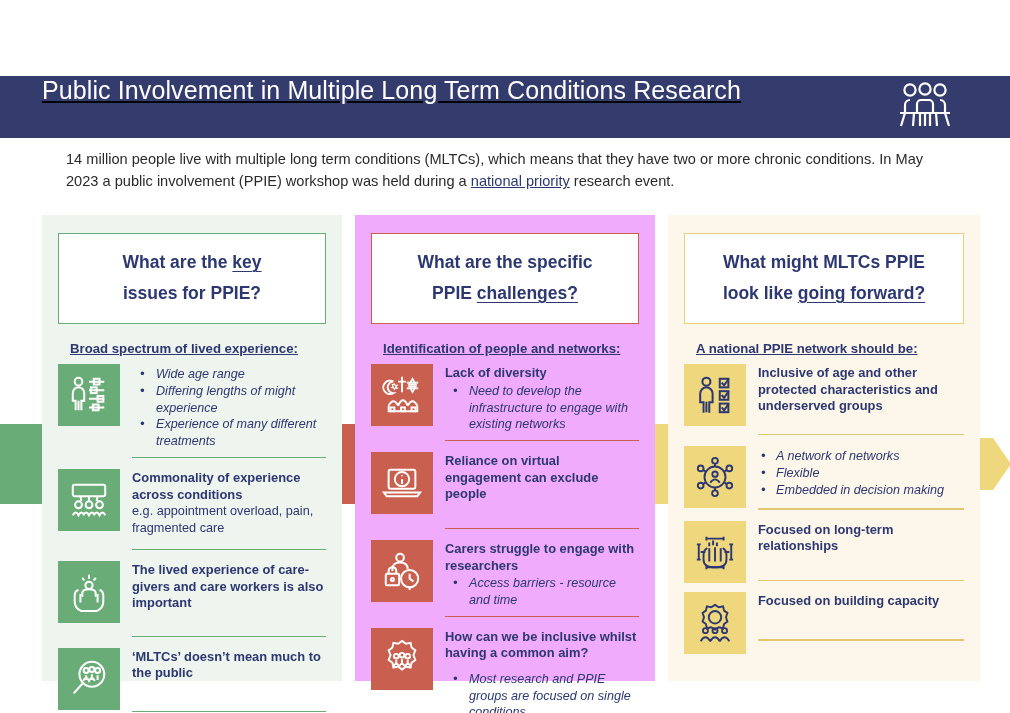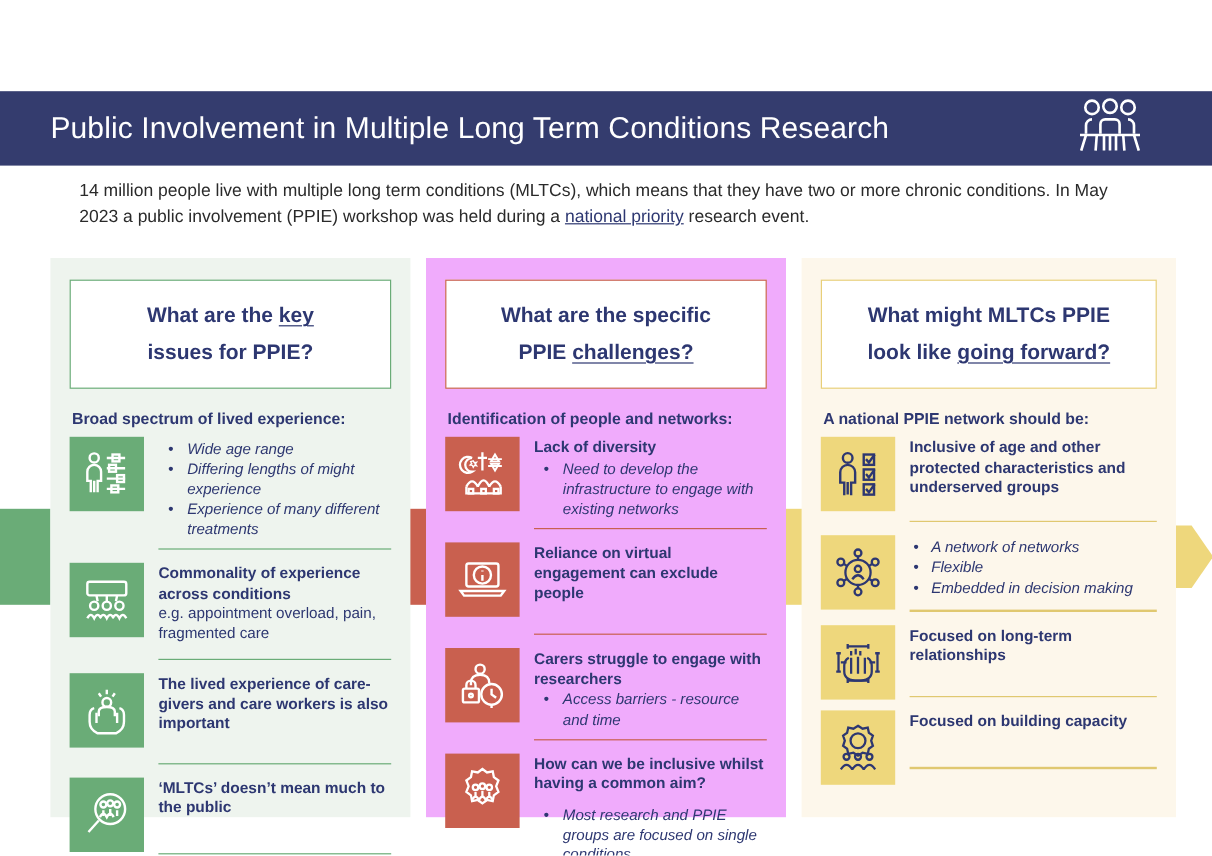--- a/index.html
+++ b/index.html
@@ -13,21 +13,21 @@
 
   
   .logo-row { position:absolute; left:42px; top:22px; display:flex; align-items:center; }
   .logo-nihr { font-size:33px; font-weight:bold; letter-spacing:-0.5px; color:#2d3771; font-family:"Liberation Sans", sans-serif; }
   .logo-bar { width:4px; height:34px; background:#cf5c4c; margin:0 11px 0 13px; }
   .logo-sub { color:#2d3771; font-size:13.5px; font-weight:bold; line-height:1.25; }
 
   
   .banner {
     position:absolute; left:0; top:76px; width:1010px; height:62px;
-    background:#343c6e; display:flex; align-items:center;
+    background:#343c6e; display:flex; align-items:flex-start;text-decoration:underline;
   }
   .banner-title { color:#ffffff; font-size:25px; font-weight:400; margin-left:42px; letter-spacing:0.1px; }
   .banner-icon { position:absolute; right:52px; top:50%; transform:translateY(-50%); }
 
   
   .intro {
     position:absolute; left:66px; top:148px; width:880px;
     color:#2a2a2a; font-size:14.6px; line-height:1.52;
   }
   .intro .link { color:#2d3771; text-decoration:underline; }
@@ -41,21 +41,21 @@
 
   .col-head {
     background:#ffffff; border:1.4px solid #6aac77;
     padding:13px 10px 15px; text-align:center;
     color:#2d3771; font-size:17.5px; font-weight:bold; line-height:1.75;
   }
   .col-red .col-head    { border-color:#c9604f; }
   .col-yellow .col-head { border-color:#e8cf79; }
   .col-head u { text-decoration-thickness:1.3px; text-underline-offset:3px; }
 
-  .col-sub { color:#2d3771; font-size:13.2px; font-weight:bold; margin:17px 0 8px 2px; }
+  .col-sub { color:#2d3771; font-size:13.2px; font-weight:bold; margin:17px 0 8px 12px;text-decoration:underline; }
 
   .item { display:flex; gap:12px; margin-bottom:2px; }
   .tile { flex:0 0 auto; width:62px; height:62px; display:flex; align-items:center; justify-content:center; }
   .col-green  .tile { background:#6aac77; }
   .col-red    .tile { background:#c9604f; }
   .col-yellow .tile { background:#eed77c; }
   .tile svg { display:block; }
 
   .item-body { flex:1 1 auto; min-width:0; padding-top:1px; }
   .item-title { color:#2d3771; font-size:12.9px; font-weight:bold; line-height:1.28; }

